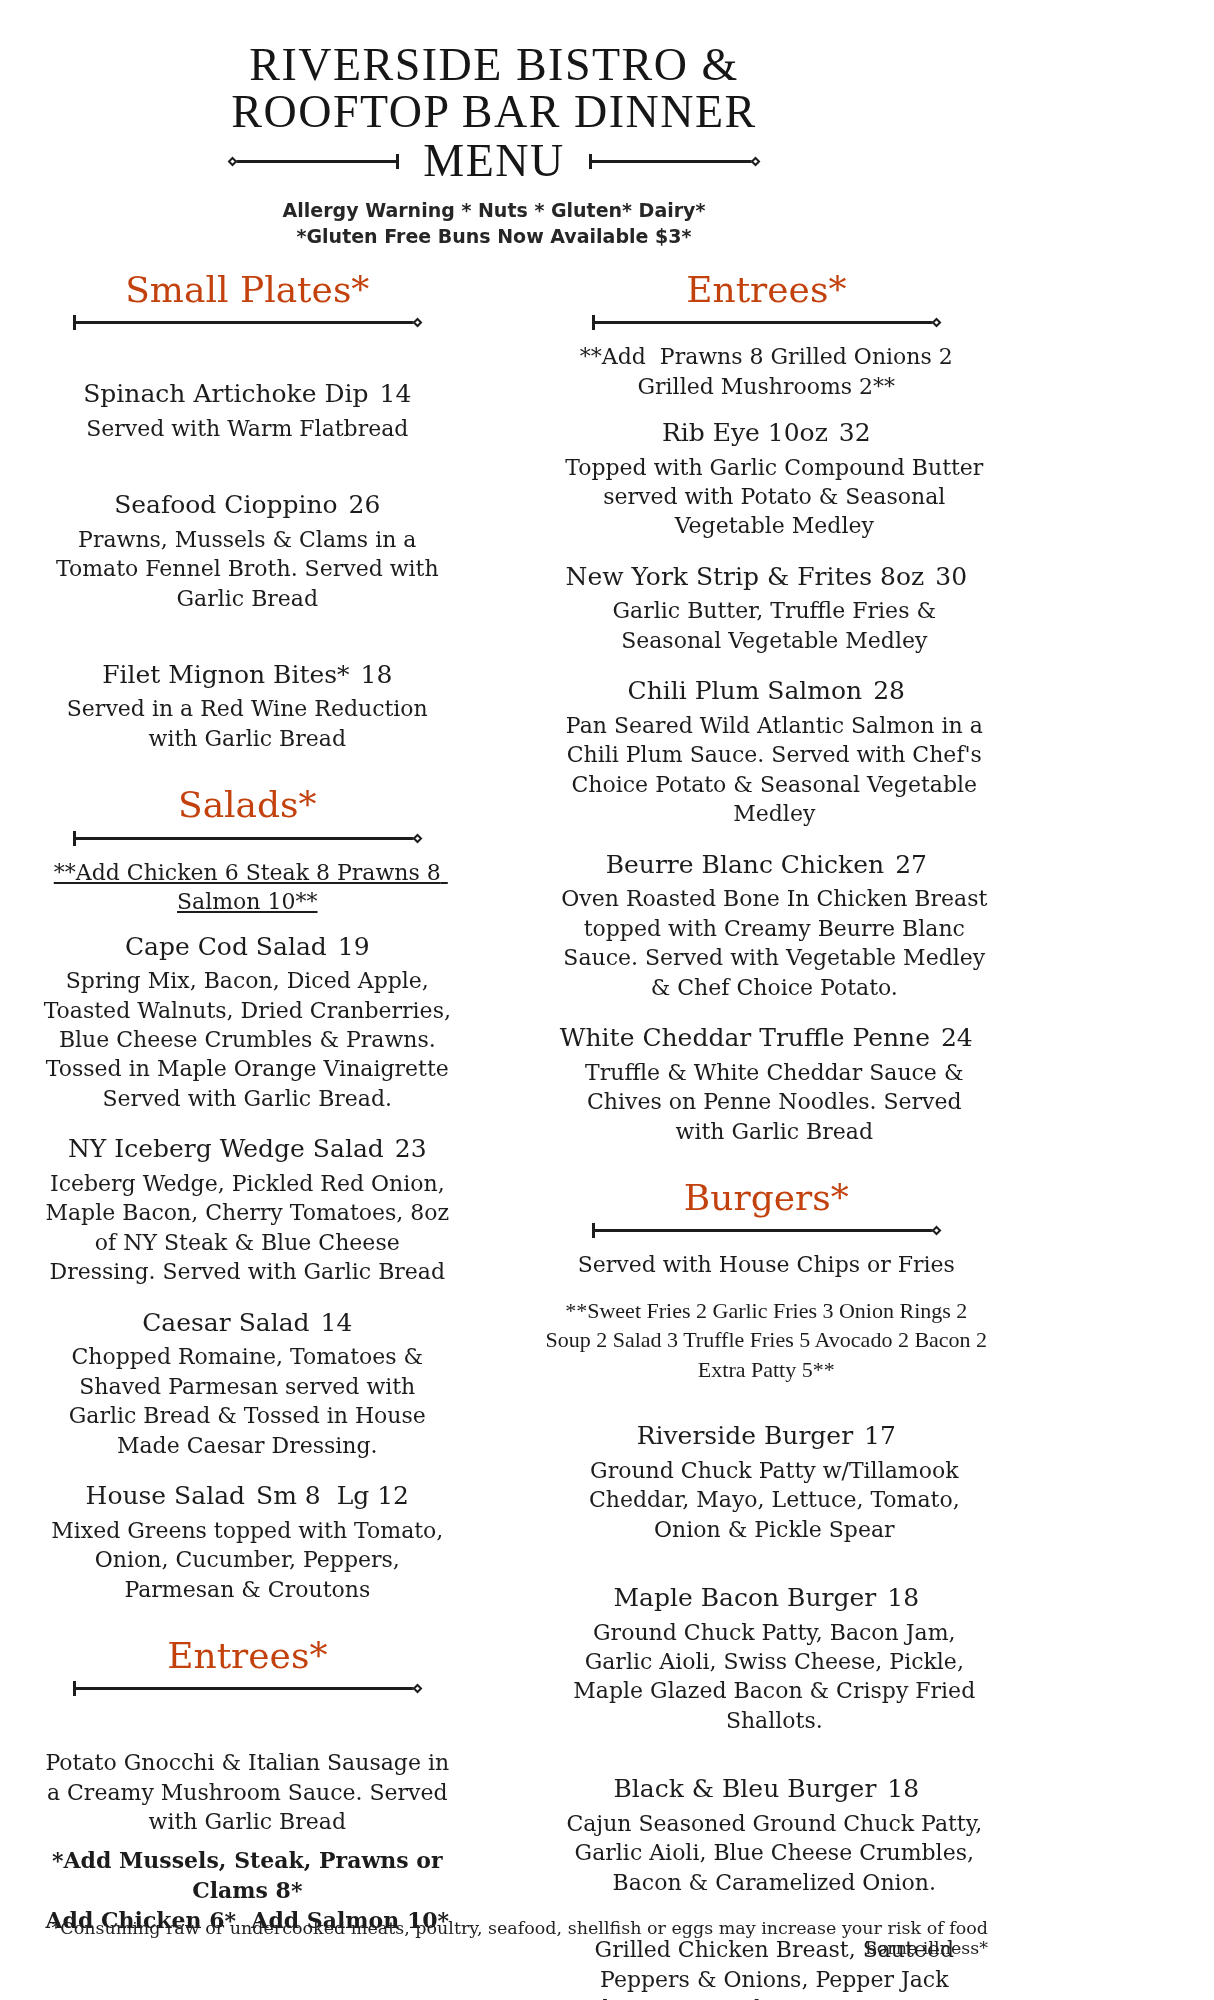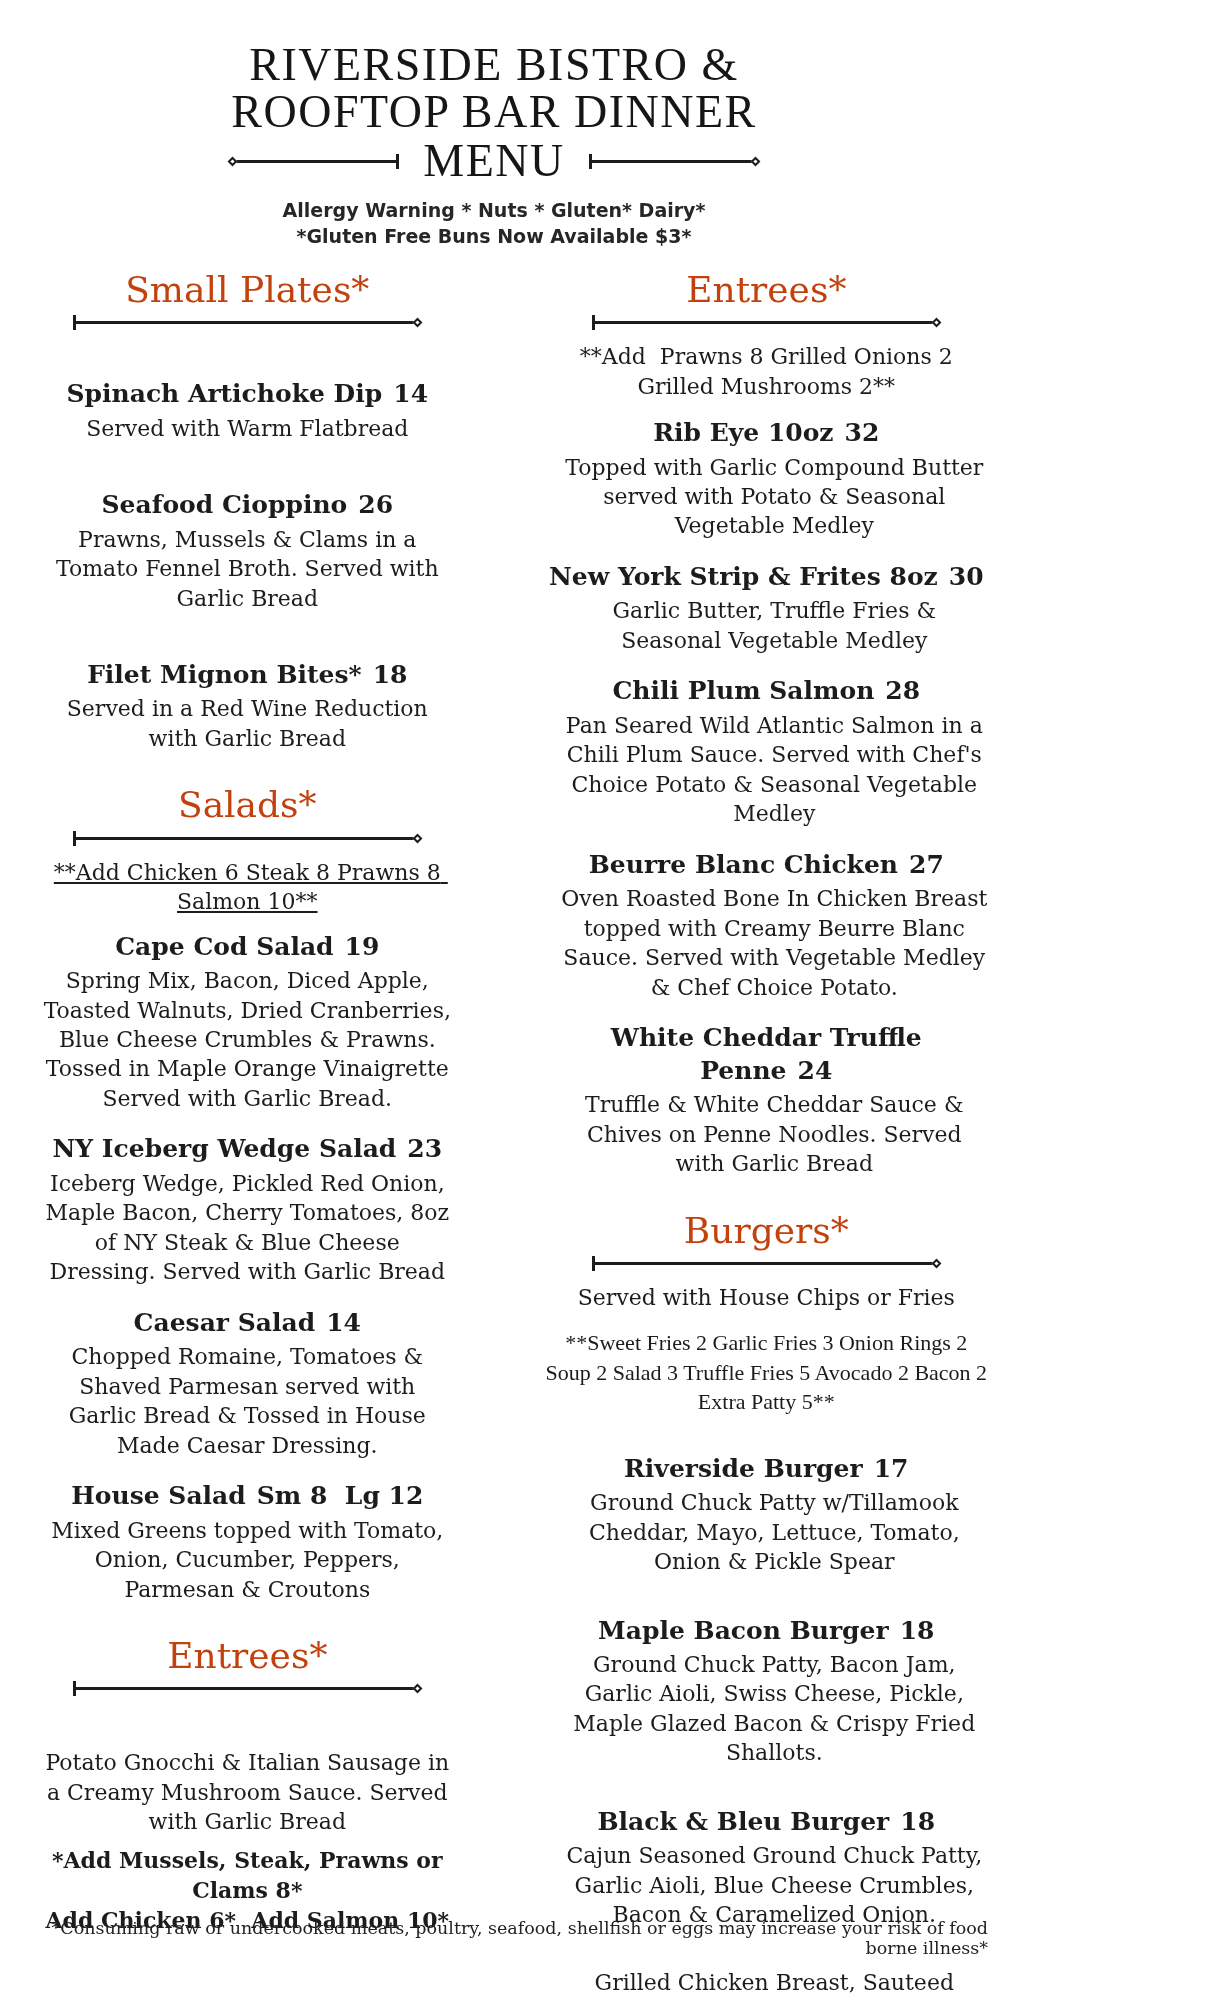--- a/index.html
+++ b/index.html
@@ -35,21 +35,21 @@
   .divider { display: flex; align-items: center; width: 348px; margin: 4px auto 0; }
   .note { font-size: 22px; line-height: 1.34; margin: 12px auto 0; max-width: 455px; white-space: pre-wrap; }
   .note + .note { margin-top: 16px; font-family: Liberation Serif, serif; }
   .col-left .note { max-width: 400px; text-decoration: underline; }
   .sec-burgers .note { max-width: 460px; }
   .mt14 { margin-top: 14px; } .mt16 { margin-top: 16px; }
   .mt36 { margin-top: 36px; } .mt48 { margin-top: 48px; } .mt52 { margin-top: 52px; }
   .gap-lg .item + .item { margin-top: 46px; }
   .gap-sm .item + .item { margin-top: 20px; }
   .gap-md .item + .item { margin-top: 38px; }
-  .iname { font-size: 25px; font-weight: 700; line-height: 1.3; }
+  .iname { font-size: 25px; font-weight: 400; line-height: 1.3; }
   .iname .price { margin-left: 11px; white-space: pre; }
   .iname.narrow { max-width: 380px; margin-left: auto; margin-right: auto; }
   .idesc { font-size: 22px; line-height: 1.34; margin: 3px auto 0; max-width: 470px; }
   .col-right .idesc { max-width: 490px; margin-left: 16px; }
   .addons { margin-top: 8px; }
   .addon { font-size: 22px; font-weight: 700; line-height: 1.38; white-space: pre-wrap; }
   .footer {
     position: absolute; left: 14px; right: 0; bottom: 42px;
     text-align: right; font-size: 17.5px; color: #222222;
   }

